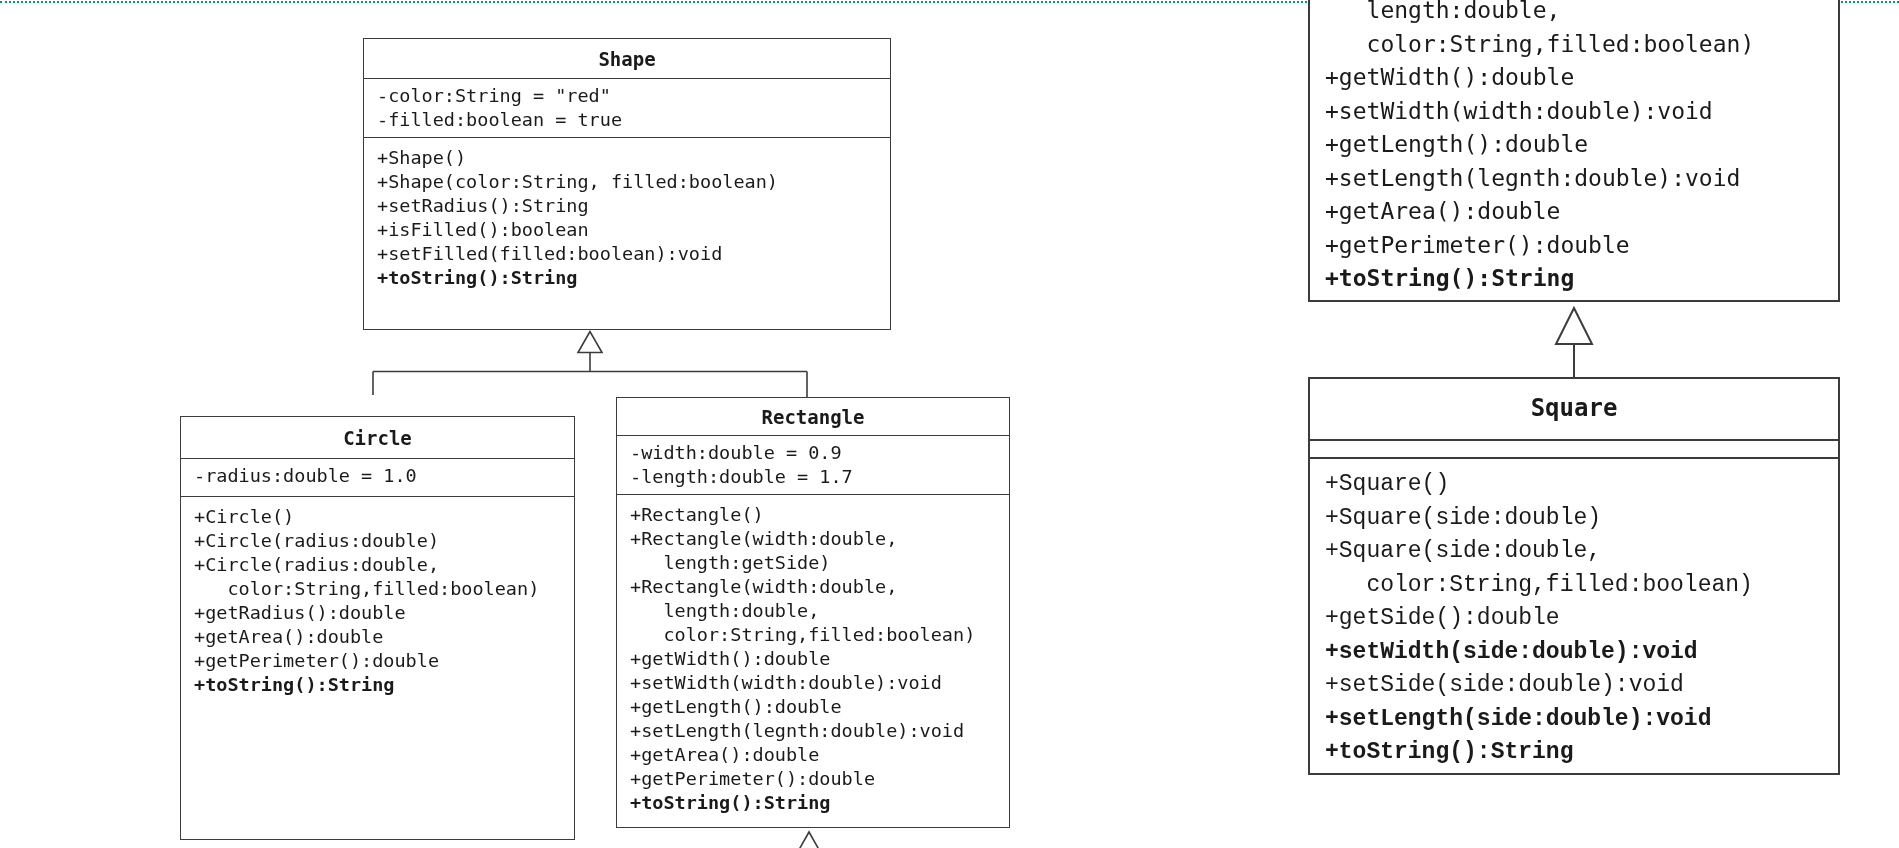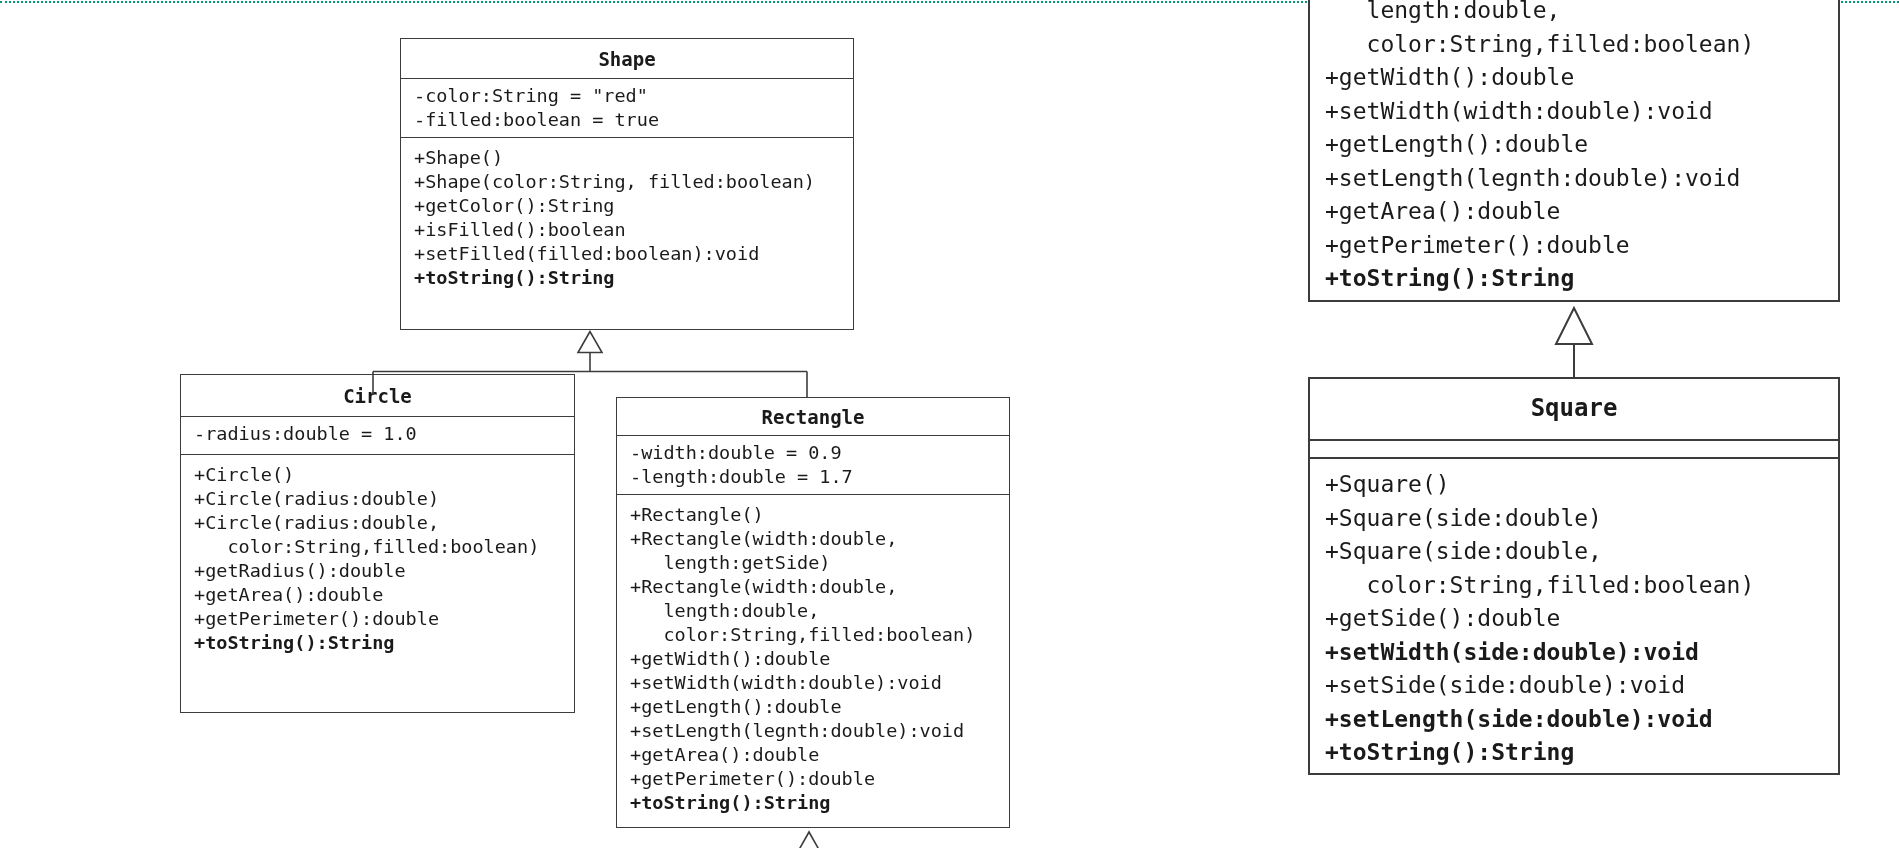--- a/index.html
+++ b/index.html
@@ -14,48 +14,48 @@
   .ln{white-space:pre;}
   .ln.b{font-weight:bold;}
   
   .dl{font-size:18.5px;line-height:24px;}
   .dl .title{font-size:19px;}
   .dl .attrs{padding:5px 13px 0;}
   .dl .methods{padding:8px 13px 0;}
   
   .dr{font-size:23px;line-height:33.5px;border-width:2px;}
   .dr .title{font-size:24px;}
-  .dr .comp{border-top-width:2px;}
+  .dr .comp{border-top-width:2px;font-family:Liberation Mono, monospace;}
   .dr .methods{padding:9px 15px 0;}
   #connector-svg{position:absolute;top:0;left:0;pointer-events:none;}
 </style>
 </head>
 <body>
 
 <div id="canvas" style="color: rgb(26, 26, 26);">
 
   <div id="top-rule" style="border-top-color: rgb(0, 152, 120);"></div>
 
-  <div class="uml dl" style="left:363px;top:38px;width:454px;height:292px;margin-left:37px;">
+  <div class="uml dl" style="left:363px;top:38px;width:528px;height:292px;">
     <div class="title" style="height:39px;">Shape</div>
     <div class="comp attrs" style="flex:0 0 58.5px;">
         <div class="ln">-color:String = "red"</div>
         <div class="ln">-filled:boolean = true</div>
       </div>
     <div class="comp methods" style="flex:1 1 auto;">
         <div class="ln">+Shape()</div>
         <div class="ln">+Shape(color:String, filled:boolean)</div>
-        <div class="ln">+getColor():String</div>
+        <div class="ln">+setRadius():String</div>
         <div class="ln">+isFilled():boolean</div>
         <div class="ln">+setFilled(filled:boolean):void</div>
         <div class="ln b">+toString():String</div>
       </div>
   </div>
 
-  <div class="uml dl" style="left:180px;top:374px;width:395px;height:339px;">
+  <div class="uml dl" style="left:180px;top:416px;width:395px;height:424px;">
     <div class="title" style="height:41px;">Circle</div>
     <div class="comp attrs" style="flex:0 0 37.5px;">
         <div class="ln">-radius:double = 1.0</div>
       </div>
     <div class="comp methods" style="flex:1 1 auto;">
         <div class="ln">+Circle()</div>
         <div class="ln">+Circle(radius:double)</div>
         <div class="ln">+Circle(radius:double,</div>
         <div class="ln">   color:String,filled:boolean)</div>
         <div class="ln">+getRadius():double</div>

